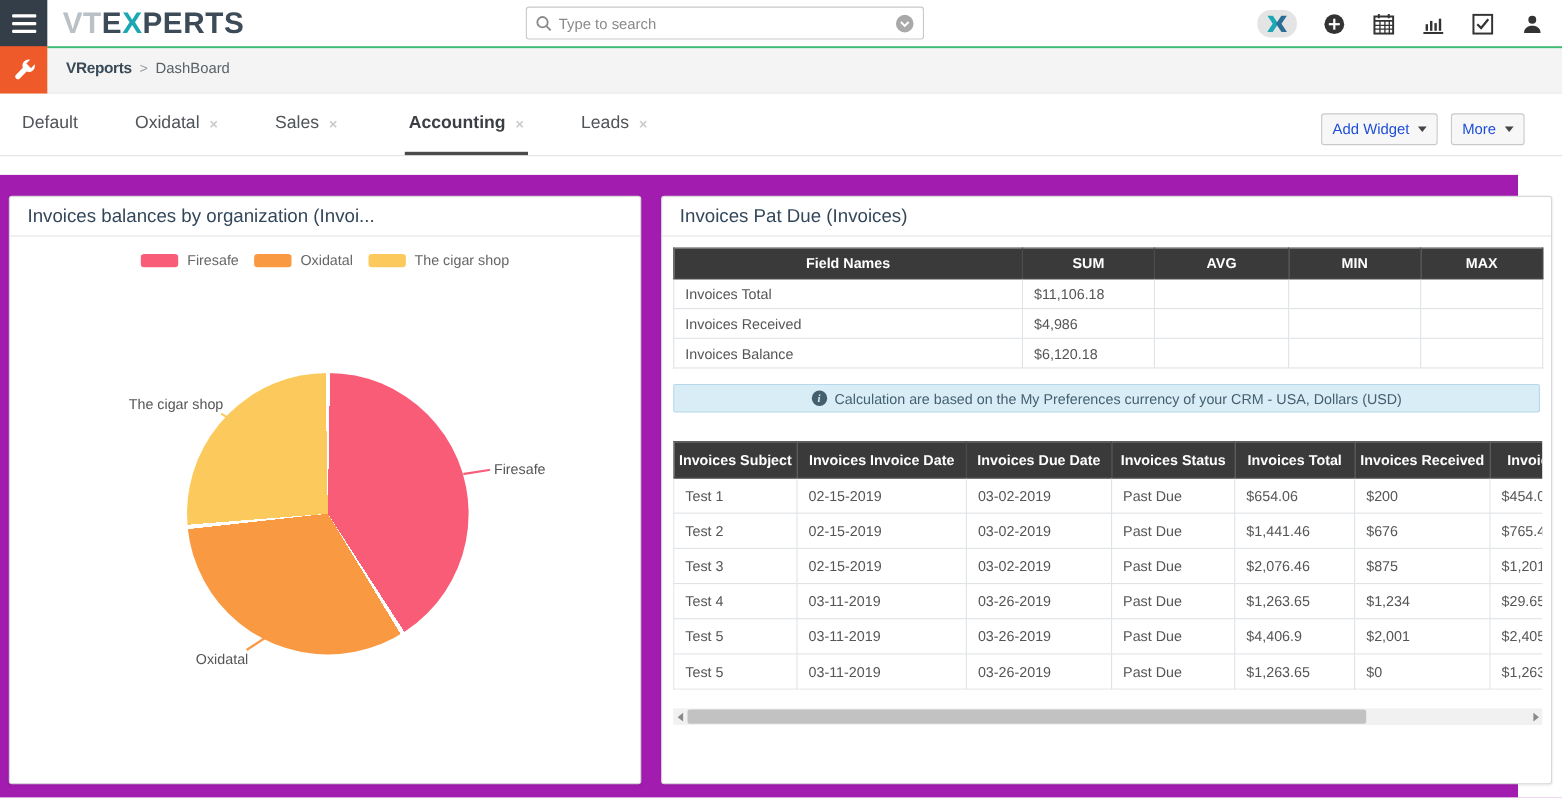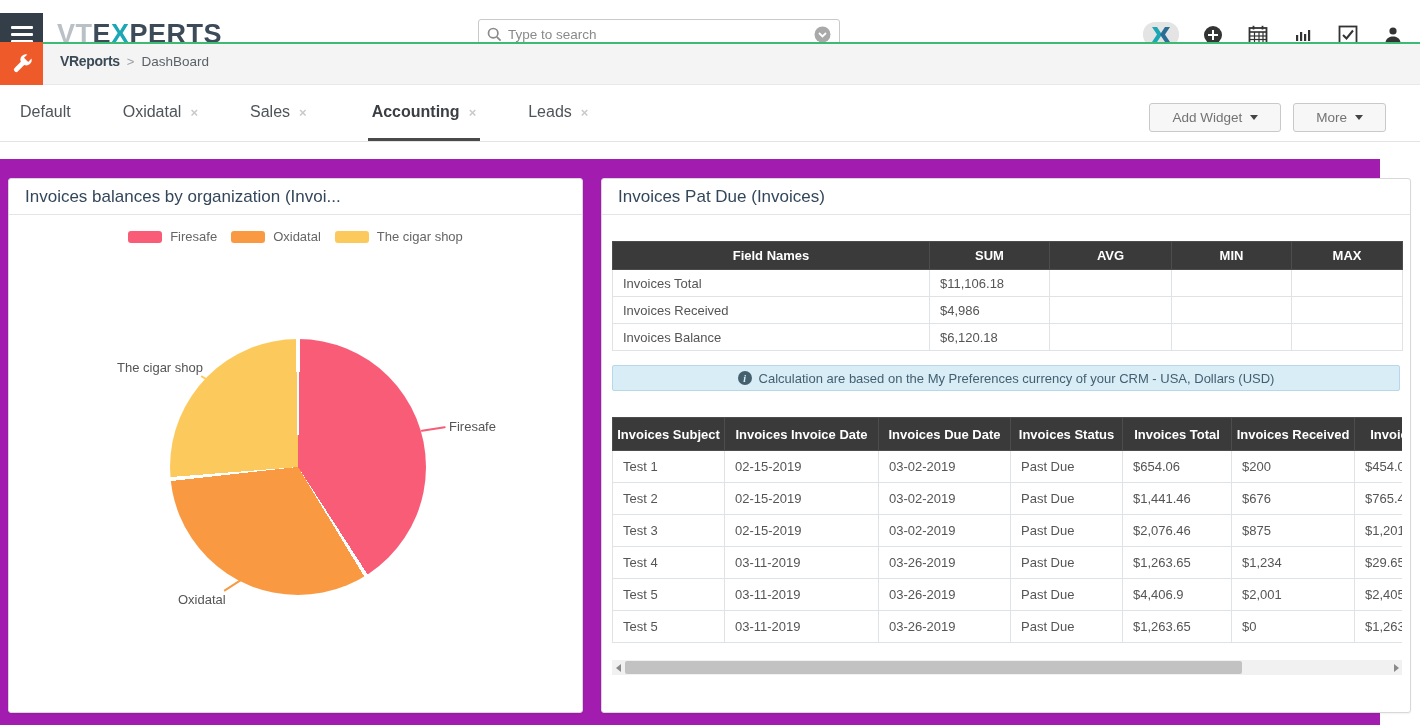--- a/index.html
+++ b/index.html
@@ -1,20 +1,20 @@
 <!DOCTYPE html>
 <html><head>
 <meta charset="utf-8">
 <style>
   * { margin:0; padding:0; box-sizing:border-box; }
   html,body { width:1420px; height:725px; font-family:"Liberation Sans", sans-serif; background:#fff; }
   .screen { position:relative; width:1420px; height:725px; overflow:hidden; background:#fff; }
 
   
-  .topbar { position:absolute; top:13px; left:0; width:1420px; height:43px; background:#fff; }
+  .topbar { position:absolute; top:0; left:0; width:1420px; height:43px; background:#fff; }
   .hamburger { position:absolute; left:0; top:0; width:43px; height:43px; background:#333e48; display:flex; flex-direction:column; justify-content:center; align-items:center; gap:4px; cursor:pointer; }
   .hamburger span { display:block; width:22px; height:3px; background:#fff; border-radius:1px; }
   .logo { position:absolute; left:57px; top:6px; font-size:27px; font-weight:700; letter-spacing:.5px; color:#3c4b57; }
   .logo .lt-gray { color:#b9c0c6; font-weight:600; }
   .logo .teal { color:#1ba7b4; font-weight:800; }
   .greenline { position:absolute; left:43px; top:42px; width:1377px; height:2px; background:#3dba73; }
 
   .searchwrap { position:absolute; left:478px; top:6px; width:362px; height:30px; border:1px solid #c9c9c9; border-radius:3px; background:#fff; display:flex; align-items:center; padding:0 8px; }
   .searchwrap input { flex:1; border:none; outline:none; font-size:13.5px; color:#3b82f6; background:transparent; margin-left:6px; }
   .searchwrap input::placeholder { color:#8a8a8a; }
@@ -31,21 +31,21 @@
   .crumb-sep { font-size:13px; color:#9aa0a5; }
   .crumb-page { font-size:13.5px; color:#5a6268; }
 
   
   .tabstrip { position:absolute; top:86px; left:0; width:1420px; height:56px; background:#fff; border-bottom:1px solid #e3e3e3; }
   .tabs { position:absolute; left:16px; top:0; height:55px; display:flex; align-items:stretch; gap:44px; }
   .tab { display:flex; align-items:center; gap:9px; font-size:16px; color:#4f5459; cursor:pointer; padding:0 4px; border-bottom:3px solid transparent; }
   .tab.active { font-weight:700; color:#3b3f44; border-bottom-color:#4a4a4a;margin-left:13px; }
   .tab .x { color:#c9c9c9; font-size:13px; font-weight:700; cursor:pointer; }
   .tabactions { position:absolute; right:34px; top:17px; display:flex; gap:12px; }
-  .btn { background:#f7f7f7; border:1px solid #c9c9c9; border-radius:3px; padding:6px 22px; font-size:13.5px; color:#737373; display:flex; align-items:center; gap:8px; cursor:pointer; font-family:"Liberation Sans", sans-serif; }
+  .btn { background:#f7f7f7; border:1px solid #c9c9c9; border-radius:3px; padding:6px 9px; font-size:13.5px; color:#1d4ed8; display:flex; align-items:center; gap:8px; cursor:pointer; font-family:"Liberation Sans", sans-serif; }
   .caret { width:0; height:0; border-left:4px solid transparent; border-right:4px solid transparent; border-top:5px solid #444; }
 
   
   .content { position:absolute; top:159px; left:0; width:1380px; height:582px; background:#a21caf; }
   .panel { position:absolute; background:#fff; border:1px solid #d8d8d8; border-radius:3px; box-shadow:0 1px 2px rgba(0,0,0,.06); }
   .panel-title { height:36px; line-height:36px; padding:0 16px; font-size:17px; color:#33475b; border-bottom:1px solid #e5e5e5; white-space:nowrap; overflow:hidden; }
   .panel-left  { left:8px;   top:19px; width:575px; height:535px; }
   .panel-right { left:601px; top:19px; width:810px; height:535px; }
 
   
@@ -59,21 +59,21 @@
   .lbl-cigar    { left:108px; top:181px; }
   .lbl-oxidatal { left:169px; top:413px; }
   .callout { position:absolute; height:2px; transform-origin:left center; border-radius:1px; }
   .line-firesafe { left:412px; top:251px; width:25px; transform:rotate(-9deg); }
   .line-cigar    { left:192px; top:196px; width:38px; transform:rotate(31deg); }
   .line-oxidatal { left:215px; top:411px; width:27px; transform:rotate(-33deg); }
 
   
   .rp-body { padding:10px; }
   table { border-collapse:collapse; font-size:13px; color:#555; }
-  .sum-table { width:100%; margin-top:16px; table-layout:fixed;padding-left:44px; }
+  .sum-table { width:100%; margin-top:0; table-layout:fixed;padding-left:44px; }
   .sum-table col:nth-child(1){width:317px;} .sum-table col:nth-child(2){width:120px;}
   .sum-table col:nth-child(3){width:122px;} .sum-table col:nth-child(4){width:120px;}
   .sum-table col:nth-child(5){width:111px;}
   th { background:#3a3a3a; color:#fff; font-weight:700; text-align:center; height:28px; border:1px solid #4d4d4d; border-left:1px solid #6b6b6b; }
   th:first-child { border-left:1px solid #4d4d4d; }
   td { border:1px solid #dfe3e6; height:27px; padding:0 10px; background:#fff; }
   .infobar { margin-top:14px; background:#d9edf7; border:1px solid #b7d8ea; border-radius:2px; height:26px; display:flex; align-items:center; justify-content:center; gap:7px; font-size:13px; color:#44606f; }
   .info-ic { width:14px; height:14px; border-radius:50%; background:#44606f; color:#d9edf7; font-size:10px; font-weight:700; display:flex; align-items:center; justify-content:center; font-family:"Liberation Serif", serif; font-style:italic; }
   .table-clip { margin-top:26px; width:790px; overflow:hidden; }
   .det-table { width:879px; table-layout:fixed; }

